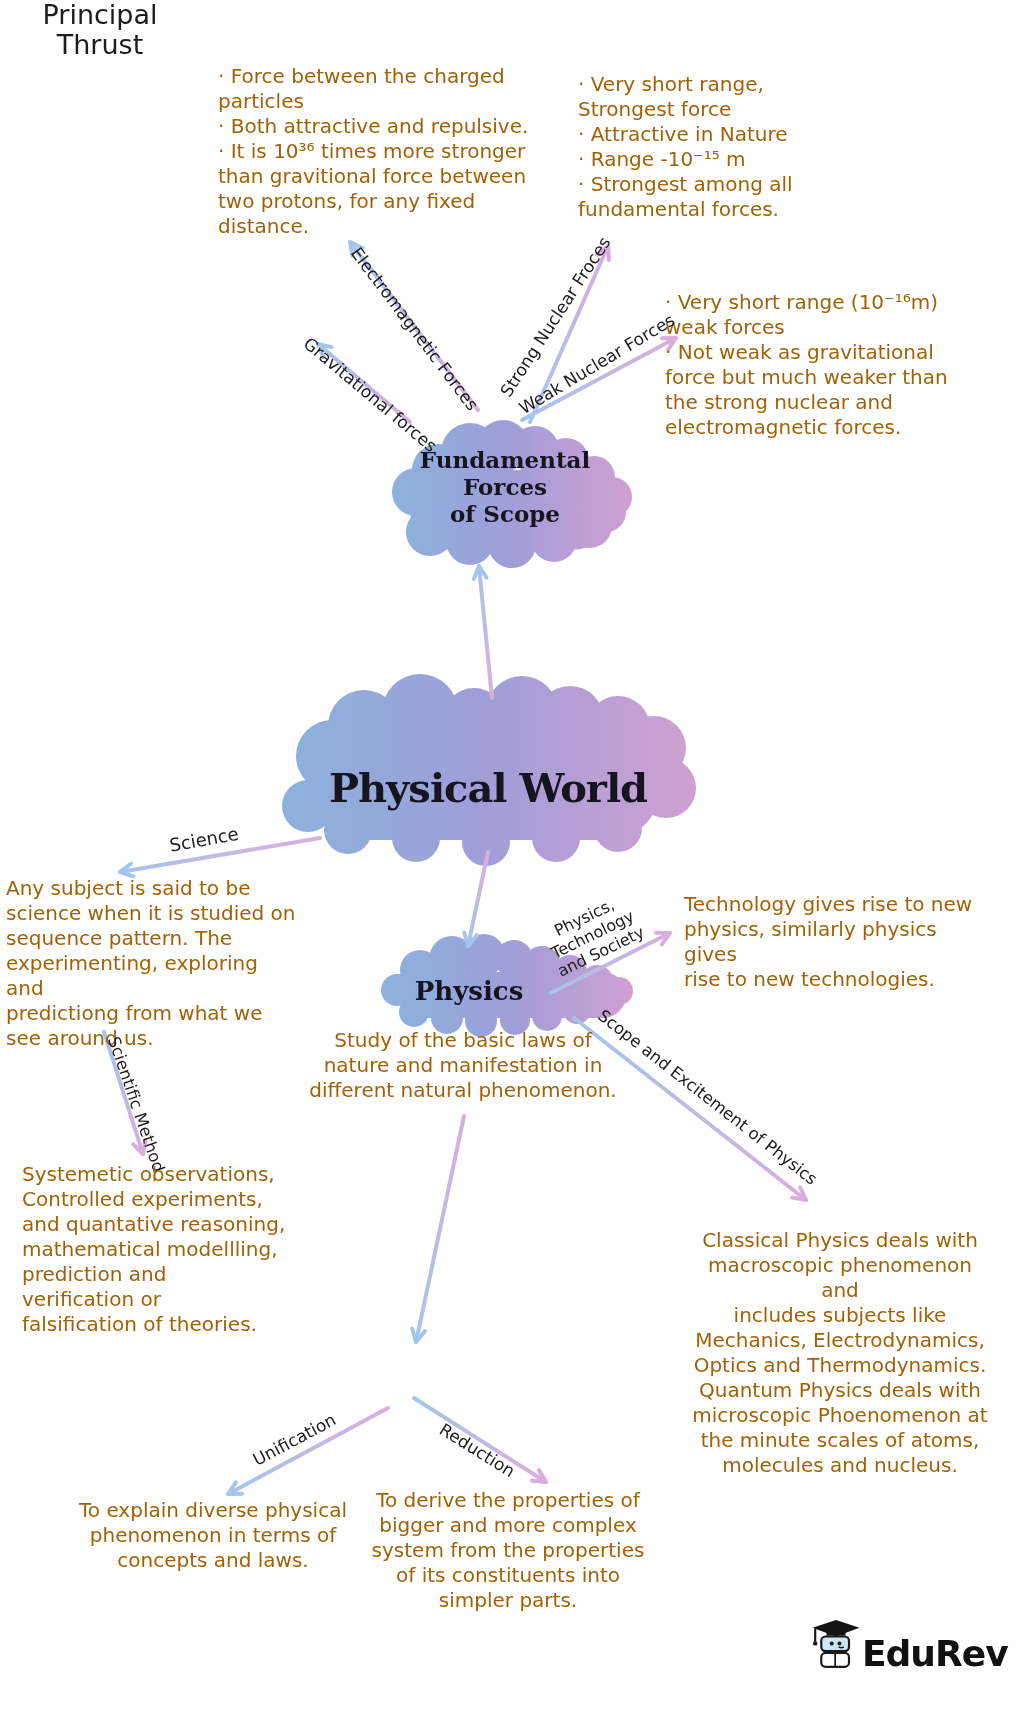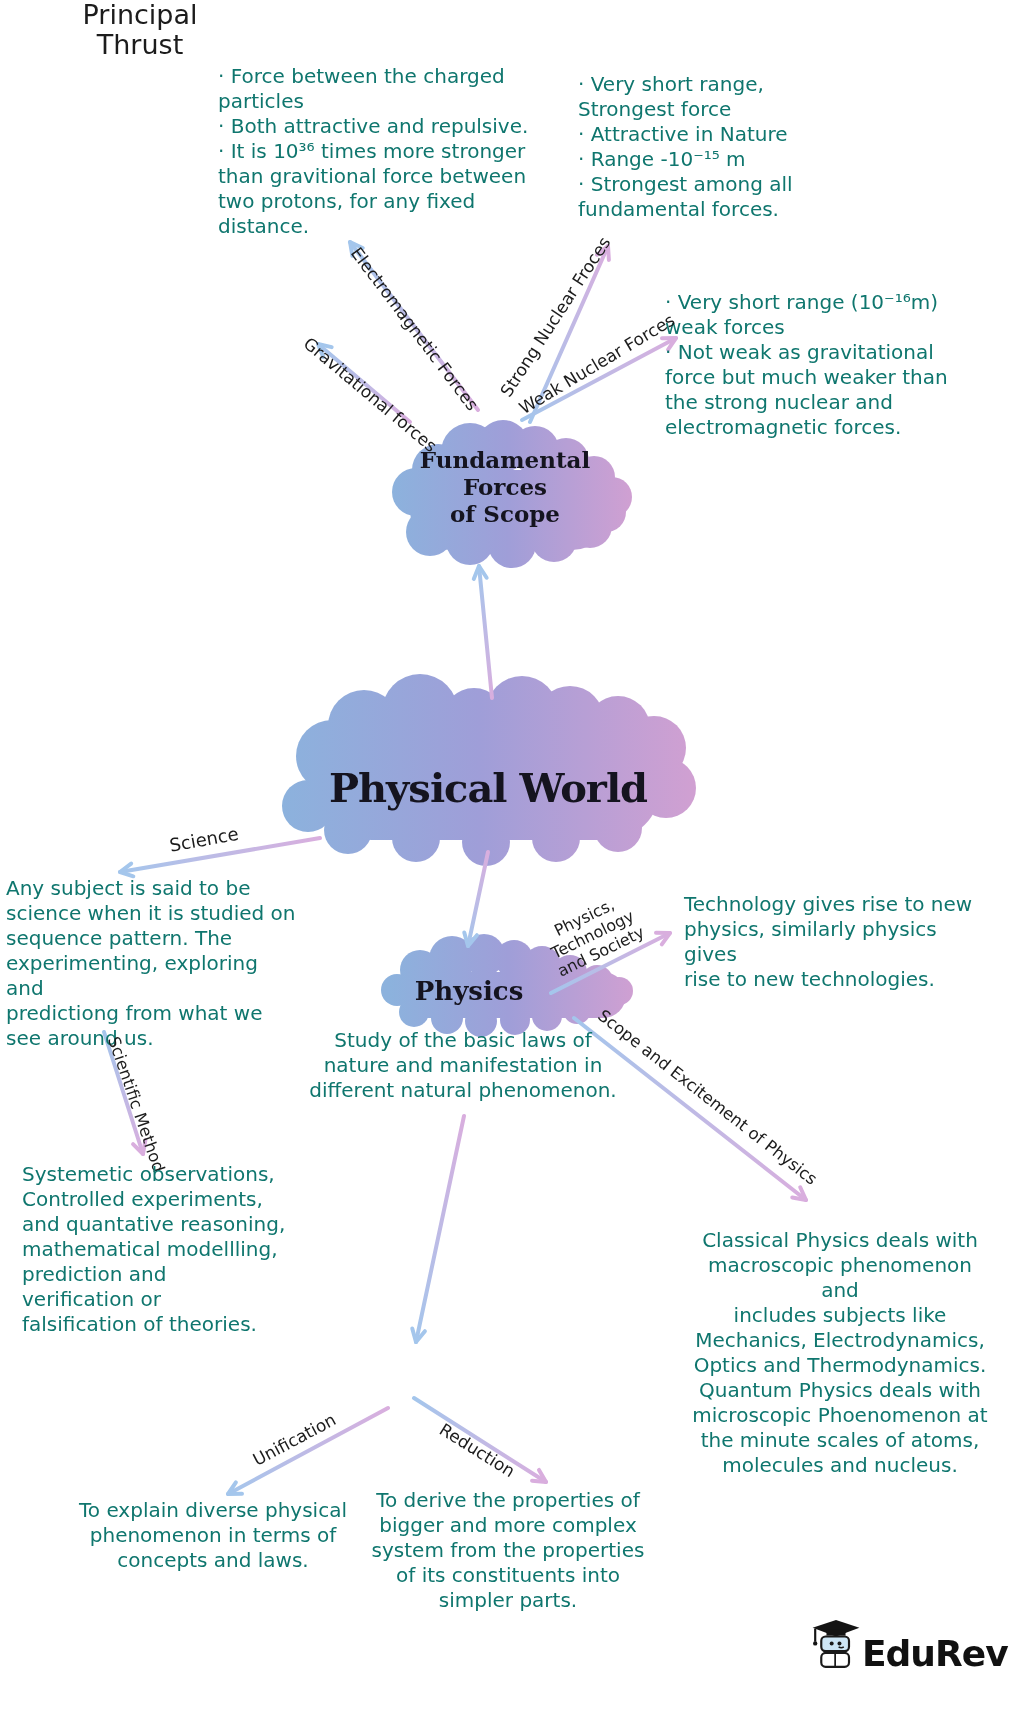--- a/index.html
+++ b/index.html
@@ -1,29 +1,29 @@
 <!DOCTYPE html>
 <html><head>
 <meta charset="utf-8">
 <title>Physical World Mind Map</title>
 <style>
   html,body{margin:0;padding:0;background:#fff;}
   #canvas{position:relative;width:1024px;height:1710px;background:#ffffff;overflow:hidden;
           font-family:"DejaVu Sans",sans-serif;color:#1c1c1c;}
   #diagram-svg{position:absolute;left:0;top:0;z-index:0;}
-  .note{position:absolute;z-index:2;white-space:pre-line;font-size:20px;line-height:25px;color:#0f766e;}
+  .note{position:absolute;z-index:2;white-space:pre-line;font-size:20px;line-height:25px;color:#a16207;}
   .center{text-align:center;}
   .alabel{position:absolute;z-index:2;font-size:17px;line-height:19px;color:#1c1c1c;
           transform-origin:0 0;white-space:pre-line;}
   .cloud-label{position:absolute;z-index:2;font-family:"DejaVu Serif",serif;font-weight:bold;
                color:#15141f;text-align:center;}
   #ffn-label{left:398px;top:446px;width:214px;font-size:23px;line-height:27px;}
   #pw-label{left:300px;top:764px;width:376px;font-size:40px;letter-spacing:-1px;text-align:center;}
   #physics-label{left:388px;top:976px;width:162px;font-size:26px;}
-  #principal-thrust{left:300px;top:1352px;width:200px;font-size:27px;line-height:30px;text-align:center;margin-left:40px;}
+  #principal-thrust{left:300px;top:1352px;width:200px;font-size:27px;line-height:30px;text-align:center;}
   #logo{position:absolute;left:810px;top:1618px;z-index:2;display:flex;align-items:center;}
   #logo-text{font-size:36px;font-weight:bold;color:#111;letter-spacing:-1px;
              font-family:"DejaVu Sans",sans-serif;margin-left:0;margin-top:14px;}
 </style>
 </head>
 <body>
 
 <div id="canvas">
 
   <svg id="diagram-svg" width="1024" height="1710" viewBox="0 0 1024 1710">

